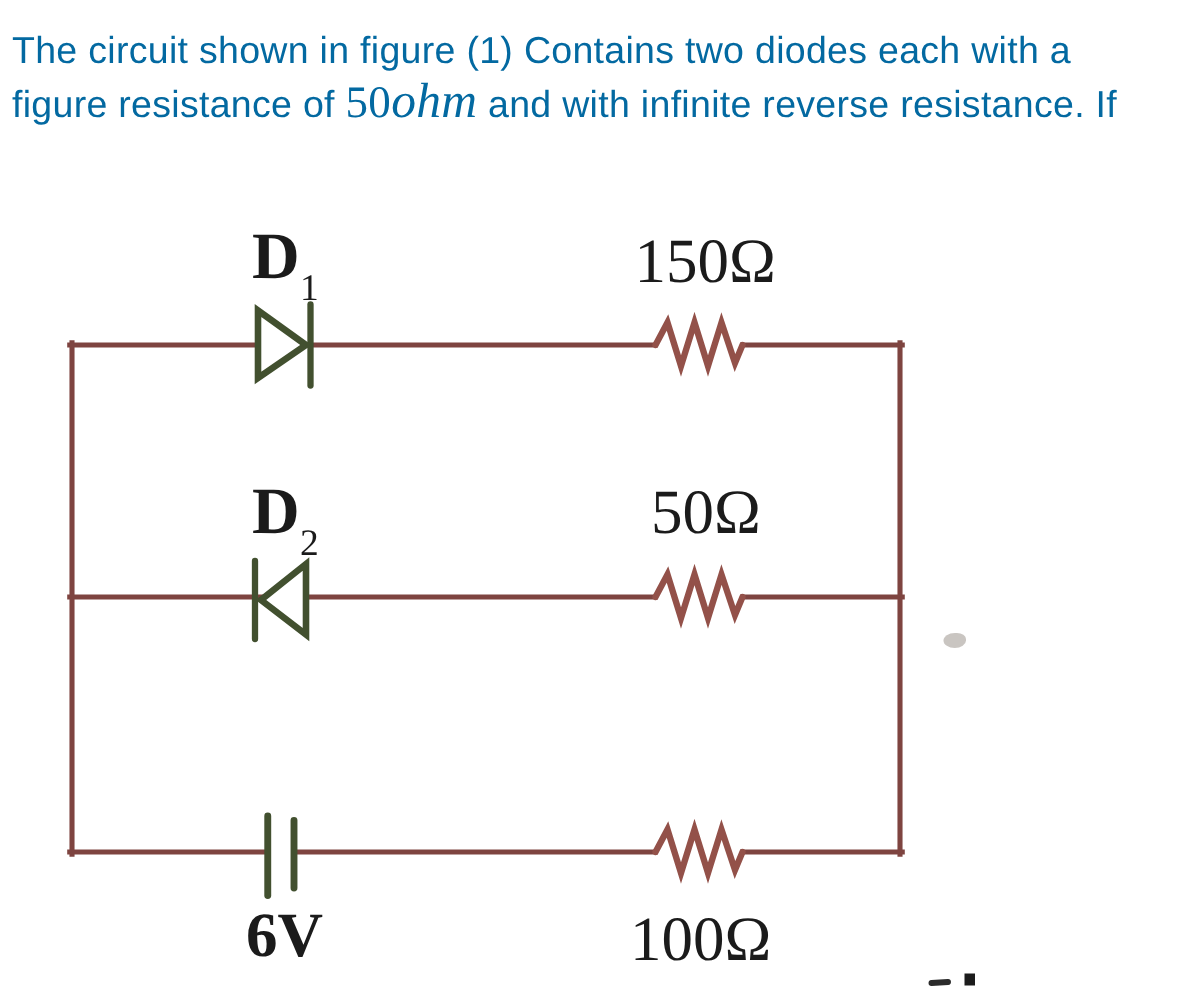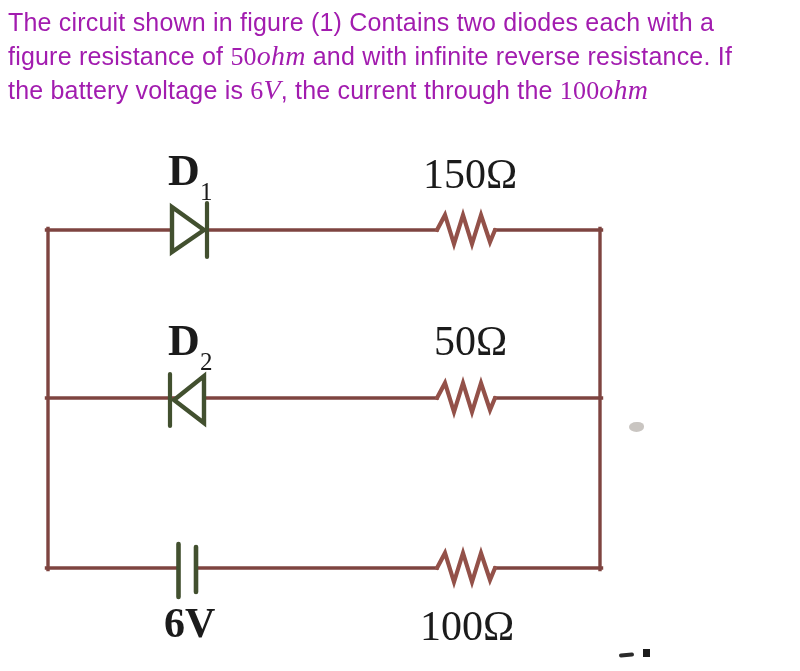--- a/index.html
+++ b/index.html
@@ -8,41 +8,41 @@
     width: 800px;
     height: 671px;
     background: #ffffff;
     overflow: hidden;
     position: relative;
     font-family: "Liberation Sans", sans-serif;
   }
   .problem {
     position: absolute;
     left: 8px;
-    top: 5px;
+    top: 17px;
     width: 790px;
-    color: #a21caf;
+    color: #0369a1;
   }
   .pline {
     display: block;
     height: 34px;
     line-height: 34px;
     font-size: 25px;
     white-space: nowrap;
     letter-spacing: 0.2px;
   }
   .pline span { line-height: 34px; }
   .mnum {
     font-family: "Liberation Serif", serif;
-    font-size: 26px;
+    font-size: 30px;
     font-style: normal;
   }
   .mvar {
     font-family: "Liberation Serif", serif;
-    font-size: 28px;
+    font-size: 33px;
     font-style: italic;
   }
   .circuit-svg {
     position: absolute;
     left: 0;
     top: 140px;
     width: 800px;
     height: 531px;
   }
   .clabel {
@@ -68,21 +68,20 @@
     width: 7px; height: 8px;
     background: #1c1c1c;
   }
 </style>
 </head>
 <body>
 
 <div class="problem">
   <div class="pline"><span>The circuit shown in figure (1) Contains two diodes each with a</span></div>
   <div class="pline"><span>figure resistance of </span><span class="mnum">50</span><span class="mvar">ohm</span><span> and with infinite reverse resistance. If</span></div>
-  <div class="pline"><span>the battery voltage is </span><span class="mnum">6</span><span class="mvar">V</span><span>, the current through the </span><span class="mnum">100</span><span class="mvar">ohm</span></div>
 </div>
 
 <svg class="circuit-svg" viewBox="0 0 800 531" xmlns="http://www.w3.org/2000/svg">
 
   <path d="M48,88.5 L48,429.5" fill="none" stroke-width="3.4" stroke-linecap="square" stroke="#7e4440"></path>
   <path d="M600,88.5 L600,429.5" fill="none" stroke-width="3.4" stroke-linecap="square" stroke="#7e4440"></path>
   <path d="M46.5,90 L437,90" fill="none" stroke-width="3.4" stroke-linecap="square" stroke="#7e4440"></path>
   <path d="M495,90 L601.5,90" fill="none" stroke-width="3.4" stroke-linecap="square" stroke="#7e4440"></path>
   <path d="M46.5,258 L437,258" fill="none" stroke-width="3.4" stroke-linecap="square" stroke="#7e4440"></path>
   <path d="M495,258 L601.5,258" fill="none" stroke-width="3.4" stroke-linecap="square" stroke="#7e4440"></path>

